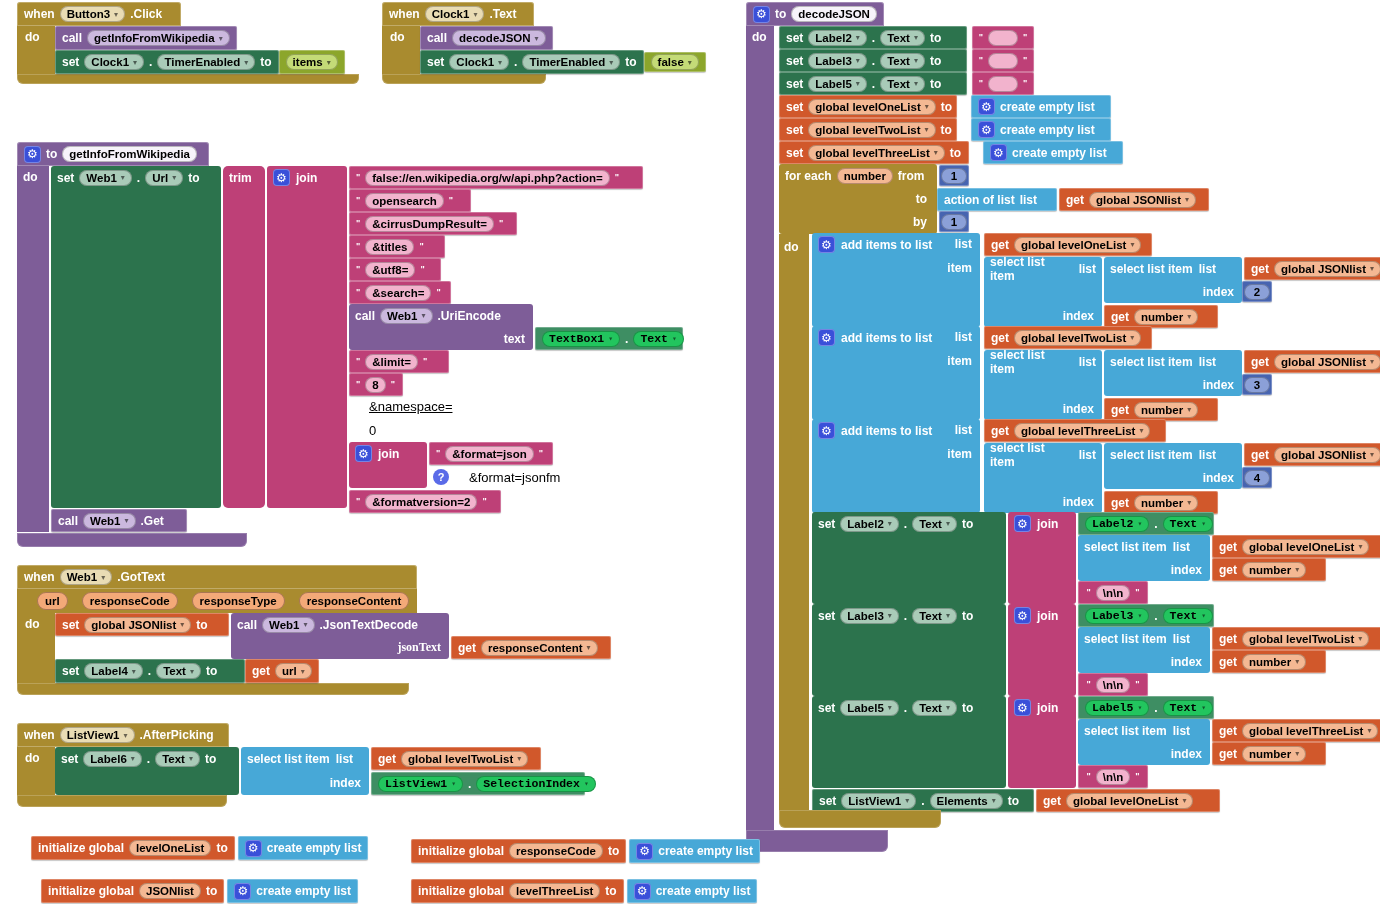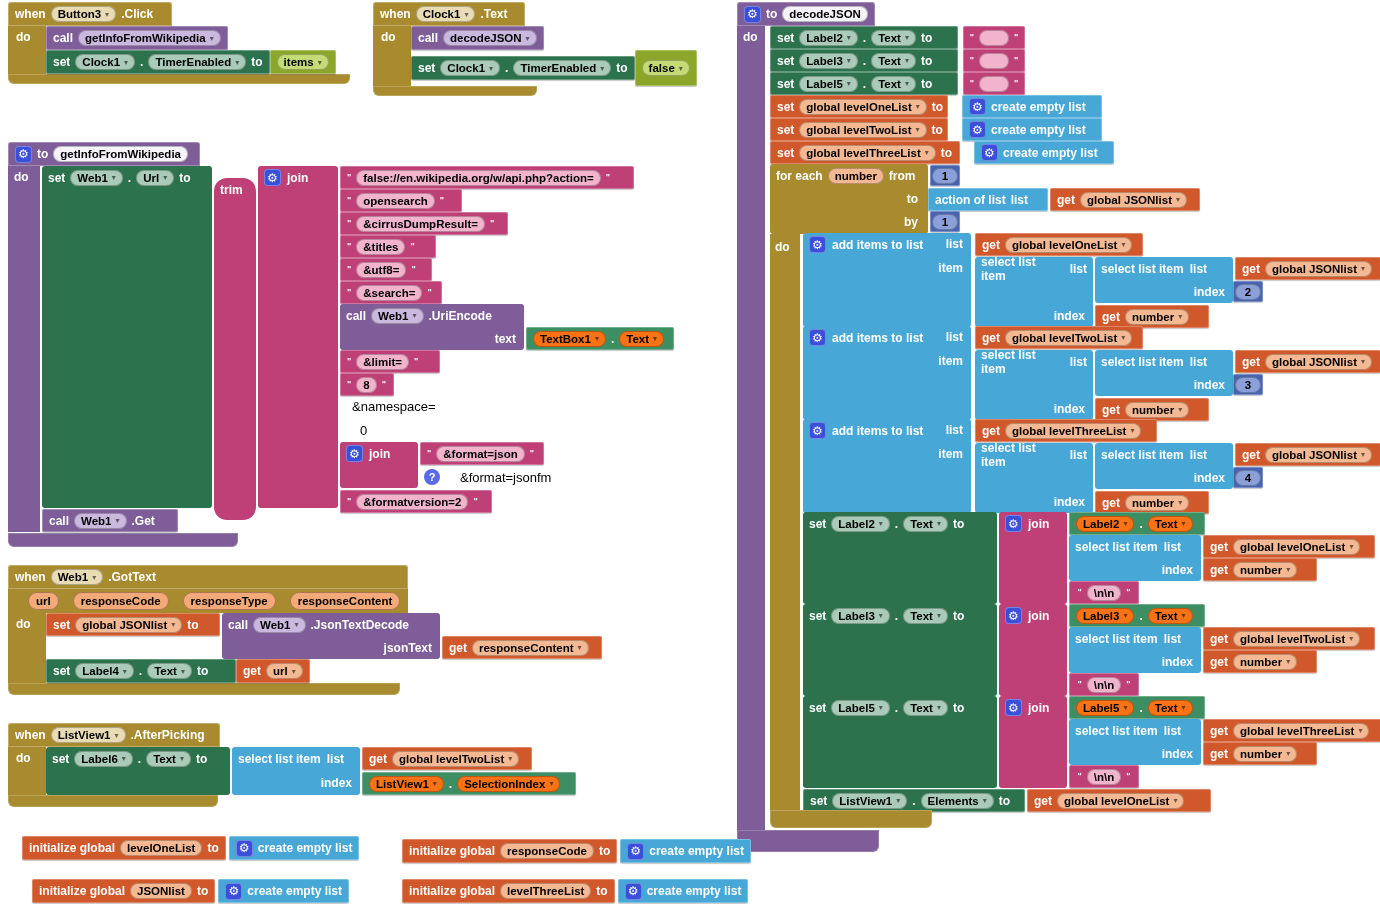--- a/index.html
+++ b/index.html
@@ -1,38 +1,38 @@
 <!DOCTYPE html>
 <html><head>
 <meta charset="utf-8">
 <style>
   html,body{margin:0;padding:0;}
   body{width:1380px;height:904px;background:#ffffff;position:relative;overflow:hidden;
        font-family:"Liberation Sans","DejaVu Sans",sans-serif;}
-  .grp{position:absolute;}
+  .grp{position:absolute;margin-left:9px;}
   
   .blk{display:inline-flex;align-items:center;gap:5px;padding:0 7px;border-radius:2px;
        color:#fff;font-weight:bold;font-size:12px;white-space:nowrap;box-sizing:border-box;height:23px;
        box-shadow:inset 0 0 0 1px rgba(255,255,255,.28), 0 1px 1px rgba(0,0,0,.22);}
   .abs{position:absolute;}
   
   .c-gold{background:#a98b2f;}
   .c-proc{background:#7e5d98;}
   .c-setter{background:#2c734d;}
   .c-getter{background:#3e8e63;}
   .c-logic{background:#8ca62b;}
   .c-math{background:#4764b0;}
   .c-text{background:#be4077;}
   .c-list{background:#47a8d7;}
   .c-var{background:#d1582b;}
   
   .f{display:inline-flex;align-items:center;background:#eee;color:#000;font-weight:bold;
      font-size:11.5px;border-radius:9px;padding:0 7px;height:16px;box-shadow:inset 0 0 0 1px rgba(0,0,0,.25);}
   .dd::after{content:"▾";font-size:8px;color:rgba(0,0,0,.55);margin-left:4px;}
-  .f-gold{background:#e9dcb4;} .f-green{background:#a9cbb8;} .f-ltgreen{background:#f97316;}
+  .f-gold{background:#e9dcb4;} .f-green{background:#a9cbb8;} .f-ltgreen{background:#22c55e;font-family:Liberation Mono, monospace;}
   .f-purple{background:#cbb8de;} .f-hdr{background:#f7f3fa;} .f-orange{background:#f4b893;}
   .f-pink{background:#f2b3cd;} .f-math{background:#8ba0d8;justify-content:center;min-width:12px;}
   .f-lime{background:#c4db77;}
   .q{font-size:9px;color:#fff;font-weight:bold;line-height:1;}
   .gear{width:17px;height:17px;background:#3a50d9;border-radius:4px;color:#fff;display:inline-flex;
         align-items:center;justify-content:center;font-size:12px;flex:0 0 auto;box-shadow:inset 0 0 0 1px rgba(255,255,255,.3);}
   .gear::before{content:"⚙";}
   .qicon{width:16px;height:16px;background:#5a6be8;border-radius:50%;color:#fff;display:inline-flex;
         align-items:center;justify-content:center;font-size:11px;font-weight:bold;}
   .qicon::before{content:"?";}
@@ -103,21 +103,21 @@
         <span class="f f-purple dd">decodeJSON</span>
       </div>
       <div class="row">
         <div class="blk c-setter" style="position:relative;height:24px;">
           <span class="lbl">set</span>
           <span class="f f-green dd">Clock1</span>
           <span class="lbl">.</span>
           <span class="f f-green dd">TimerEnabled</span>
           <span class="lbl">to</span>
         </div>
-        <div class="blk c-logic" style="position:relative;height:36px;">
+        <div class="blk c-logic" style="position:relative;height:20px;">
           <span class="f f-lime dd">false</span>
         </div>
       </div>
     </div>
   </div>
   <div class="botbar c-gold" style="width:164px;"></div>
 </div>
 
 <div class="grp" style="left:737px;top:2px;width:645px;height:856px;">
   <div class="hdr c-proc abs" style="left:0;top:0;width:138px;">
@@ -488,21 +488,21 @@
 
   <div class="abs c-setter" style="left:34px;top:24px;width:170px;height:342px;border-radius:3px;">
     <div class="row" style="height:23px;padding:0 6px;gap:5px;color:#fff;font-weight:bold;font-size:12px;">
       <span>set</span>
       <span class="f f-green dd">Web1</span>
       <span>.</span>
       <span class="f f-green dd">Url</span>
       <span>to</span>
     </div>
   </div>
-  <div class="abs c-text" style="left:206px;top:36px;width:42px;height:342px;border-radius:13px;">
+  <div class="abs c-text" style="left:206px;top:24px;width:42px;height:342px;border-radius:5px;">
     <div class="row" style="height:23px;padding:0 6px;color:#fff;font-weight:bold;font-size:12px;">
       <span>trim</span>
     </div>
   </div>
   <div class="abs c-text" style="left:250px;top:24px;width:80px;height:342px;border-radius:3px;">
     <div class="row" style="height:23px;padding:0 6px;gap:6px;color:#fff;font-weight:bold;font-size:12px;">
       <span class="gear"></span>
       <span>join</span>
     </div>
   </div>
@@ -556,21 +556,21 @@
     <span class="q">"</span>
     <span class="f f-pink">&amp;limit=</span>
     <span class="q">"</span>
   </div>
   <div class="blk c-text abs" style="left:332px;top:231px;width:54px;">
     <span class="q">"</span>
     <span class="f f-pink">8</span>
     <span class="q">"</span>
   </div>
 
-  <span class="ghost" style="left:344px;top:257px;">&amp;namespace=</span>
+  <span class="ghost" style="left:352px;top:257px;text-decoration:underline;">&amp;namespace=</span>
   <span class="ghost" style="left:352px;top:281px;">0</span>
 
   <div class="abs c-text" style="left:332px;top:300px;width:78px;height:46px;border-radius:3px;">
     <div class="row" style="height:23px;padding:0 6px;gap:6px;color:#fff;font-weight:bold;font-size:12px;">
       <span class="gear"></span>
       <span>join</span>
     </div>
   </div>
   <div class="blk c-text abs" style="left:412px;top:300px;width:124px;">
     <span class="q">"</span>
@@ -616,21 +616,21 @@
           <span class="lbl">set</span>
           <span class="f f-orange dd">global JSONlist</span>
           <span class="lbl">to</span>
         </div>
         <div class="abs c-proc" style="left:176px;top:0;width:218px;height:46px;border-radius:3px;">
           <div class="row" style="height:23px;padding:0 6px;gap:5px;color:#fff;font-weight:bold;font-size:12px;">
             <span>call</span>
             <span class="f f-purple dd">Web1</span>
             <span>.JsonTextDecode</span>
           </div>
-          <span class="rlbl" style="right:8px;bottom:4px;position:absolute;">jsonText</span>
+          <span class="rlbl" style="right:8px;bottom:4px;position:absolute;font-family:Liberation Serif, serif;">jsonText</span>
         </div>
         <div class="blk c-var abs" style="left:396px;top:23px;width:160px;">
           <span class="lbl">get</span>
           <span class="f f-orange dd">responseContent</span>
         </div>
       </div>
       <div class="row">
         <div class="blk c-setter" style="position:relative;height:24px;width:190px;">
           <span class="lbl">set</span>
           <span class="f f-green dd">Label4</span>

